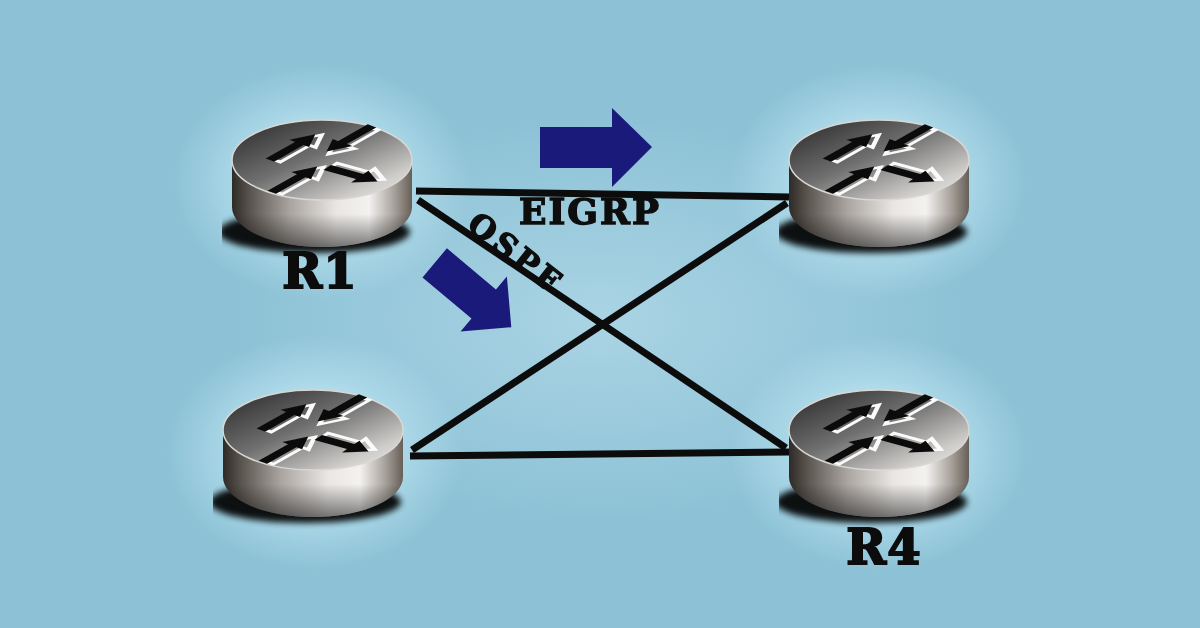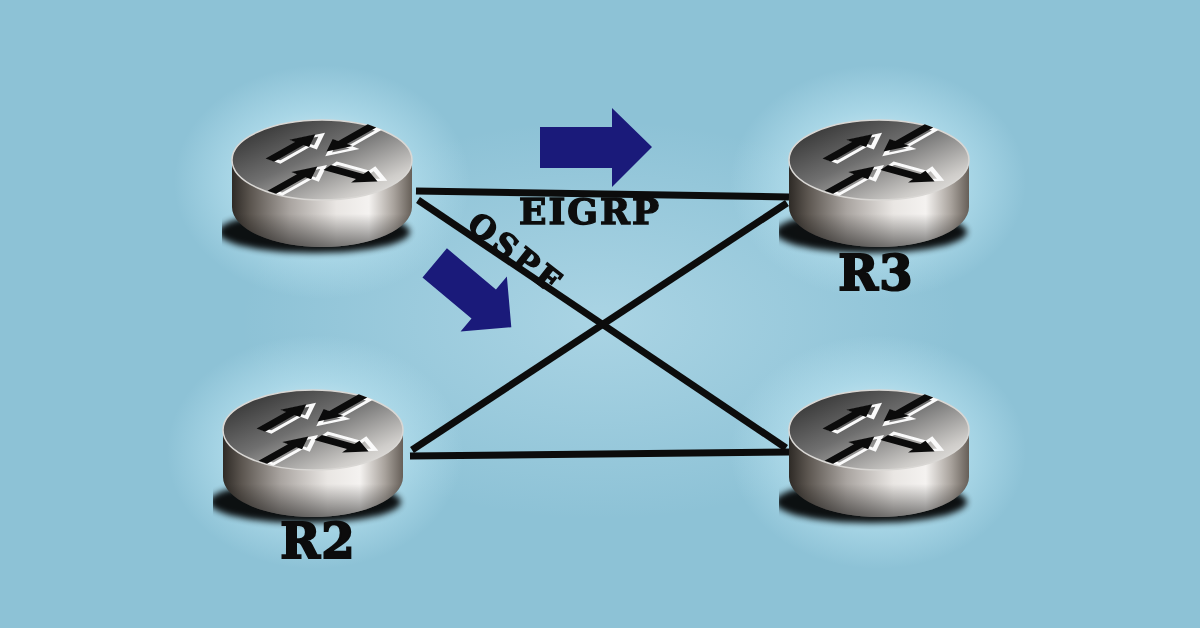--- a/index.html
+++ b/index.html
@@ -126,19 +126,19 @@
     </svg>
   <svg class="router r4" viewBox="0 0 200 160">
       <use href="#routerSym"></use>
     </svg>
 
   <svg class="layer" width="1200" height="628">
     <polygon points="540,127 612,127 612,108 652,147 612,187 612,168 540,168" fill="#1a1a7a"></polygon>
     <polygon points="423,276 487,276 487,259 523,295 487,331 487,314 423,314" transform="rotate(40 473 295)" fill="#1a1a7a"></polygon>
   </svg>
 
-  <div class="rlabel l2">R2</div>
-  <div class="rlabel l3">R3</div>
+  <div class="rlabel l1">R1</div>
+  <div class="rlabel l4">R4</div>
 
   <div class="plabel eigrp">EIGRP</div>
   <div class="plabel ospf">OSPF</div>
 
 </div>
 
 </body></html>

